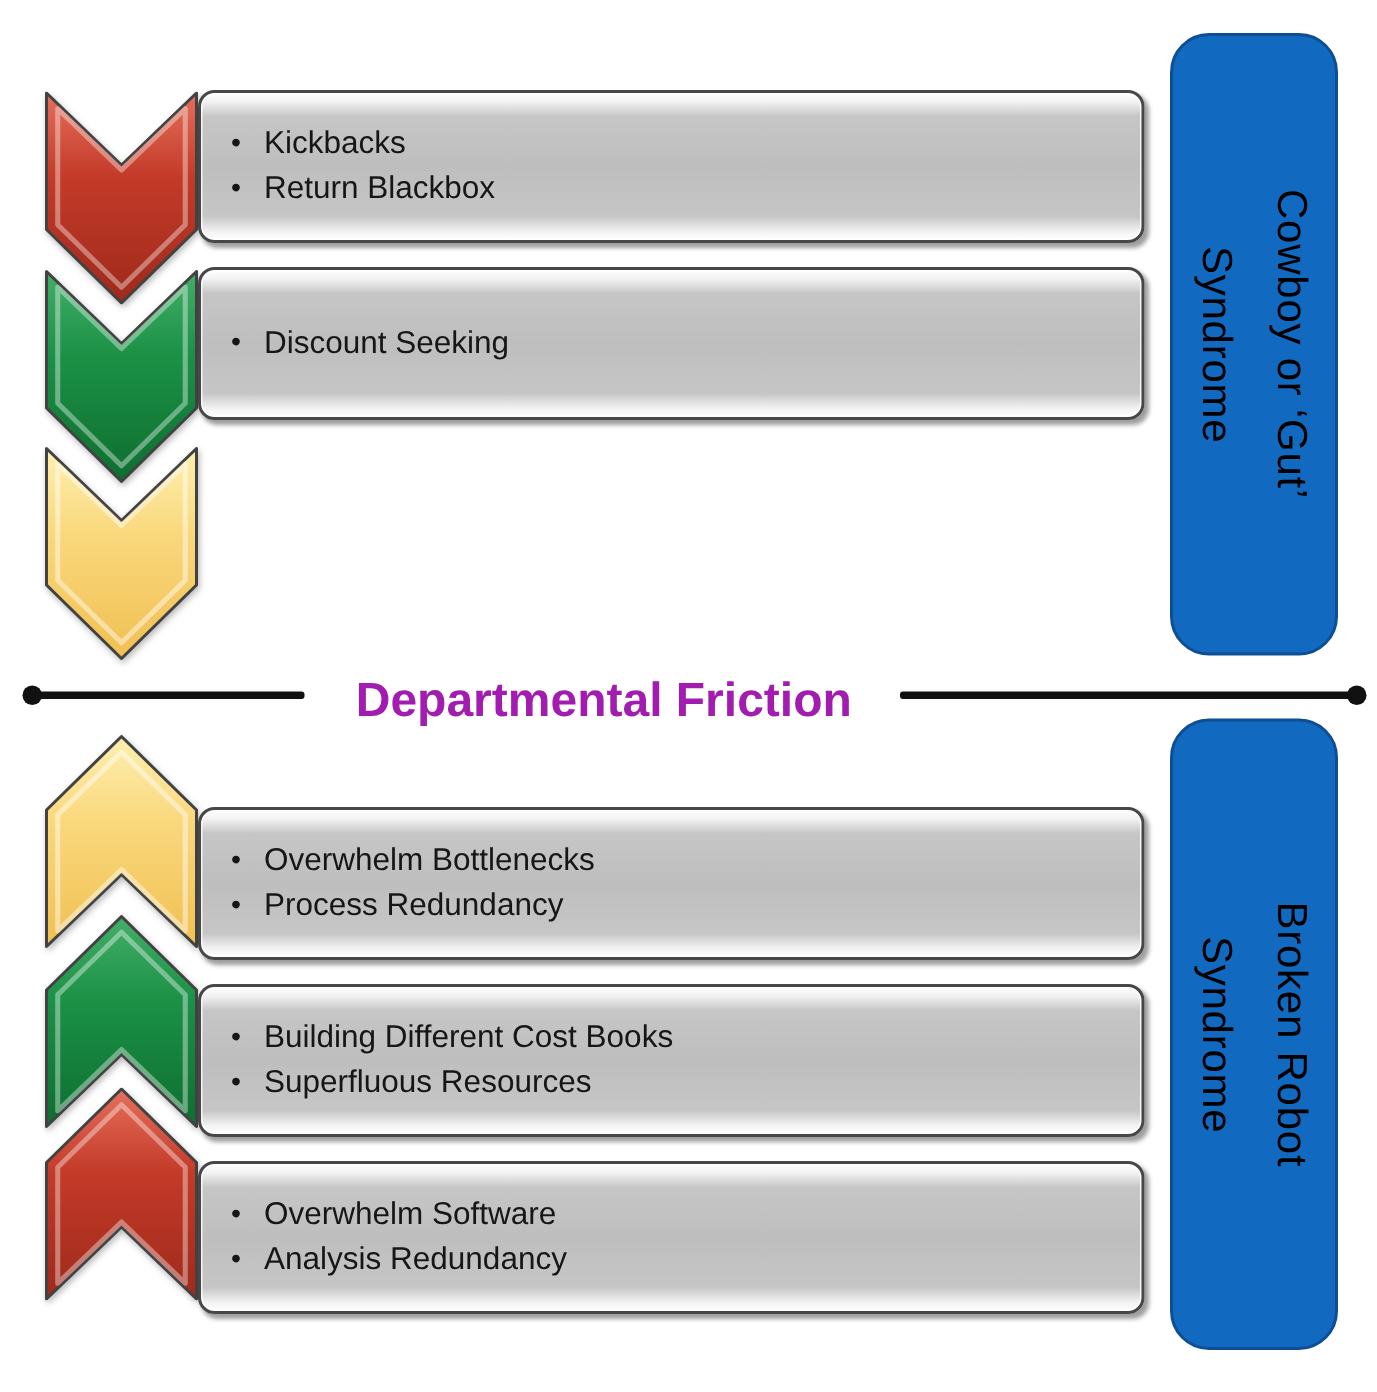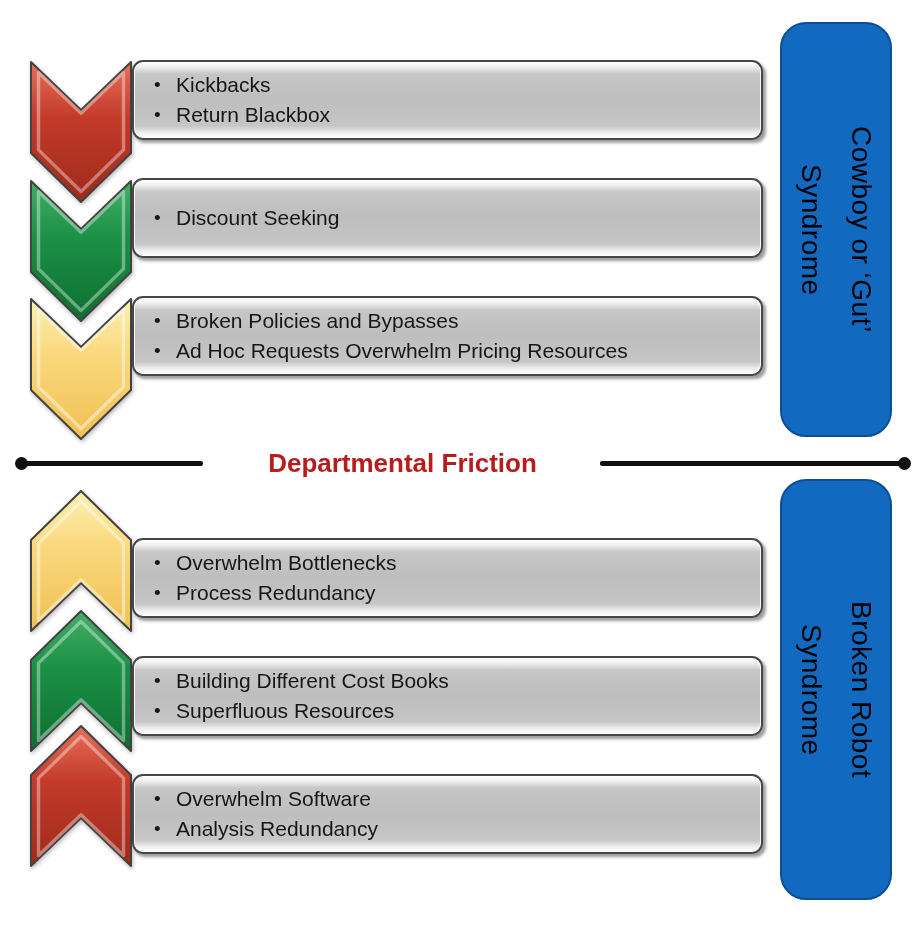--- a/index.html
+++ b/index.html
@@ -4,21 +4,21 @@
 <style>
   html,body{margin:0;padding:0;background:#fff;}
   #stage{position:relative;width:918px;height:928px;background:#ffffff;overflow:hidden;
          font-family:"Liberation Sans", sans-serif;}
   
   .chev{position:absolute;left:30px;width:102px;height:142px;
         filter:drop-shadow(1px 2px 2px rgba(0,0,0,0.28));}
   .r1{top:61px}.r2{top:180px}.r3{top:298px}
   .r4{top:490px}.r5{top:610px}.r6{top:725px}
   
-  .gbox{position:absolute;left:132px;width:631px;height:80px;box-sizing:border-box;
+  .gbox{position:absolute;left:132px;width:631px;height:102px;box-sizing:border-box;
         border:2px solid #474747;border-radius:11px;
         background:linear-gradient(180deg,#FEFEFE 0%,#F2F2F2 6%,#C6C6C6 16%,
                    #BEBEBE 50%,#C6C6C6 84%,#F2F2F2 94%,#FFFFFF 100%);
         box-shadow:inset 0 0 0 1px rgba(255,255,255,0.85), 2.5px 3px 3px rgba(40,40,40,0.45);
         display:flex;align-items:center;}
   .b1{top:60px}.b2{top:178px}.b3{top:296px}
   .b4{top:538px}.b5{top:656px}.b6{top:774px}
   .items{list-style:none;margin:0;padding:0 10px 0 16px;font-size:21px;color:#161616;
          line-height:30px;}
   .items li{position:relative;padding-left:26px;white-space:nowrap;}
@@ -33,21 +33,21 @@
          letter-spacing:0.5px;}
   .stext span{display:block;line-height:50px;}
   
   .dline{position:absolute;top:461px;height:5px;background:#111;border-radius:2px;}
   .dl-left{left:22px;width:181px;}
   .dl-right{left:600px;width:306px;}
   .ddot{position:absolute;top:457px;width:13px;height:13px;border-radius:50%;background:#111;}
   .dd-left{left:15px;}
   .dd-right{left:898px;}
   .dlabel{position:absolute;top:448px;left:205px;width:395px;text-align:center;
-          font-size:26px;font-weight:bold;color:#b91c1c;}
+          font-size:32px;font-weight:bold;color:#a21caf;}
   .defs{position:absolute;width:0;height:0;}
 </style>
 </head>
 <body>
 
 <div id="stage">
 
   <svg class="defs" aria-hidden="true">
     <defs>
       <linearGradient id="gRed" x1="0" y1="0" x2="0" y2="1">
@@ -86,26 +86,20 @@
   <div class="gbox b2">
     <ul class="items">
       <li>Discount Seeking</li>
     </ul>
   </div>
 
   <svg class="chev r3" viewBox="0 0 102 142">
     <polygon points="1,1 51,49 101,1 101,92 51,141 1,92" fill="url(#gYellow)" stroke="#424242" stroke-width="2" stroke-linejoin="round"></polygon>
     <polygon points="1,1 51,49 101,1 101,92 51,141 1,92" fill="none" stroke="rgba(255,255,255,0.45)" stroke-width="4" stroke-linejoin="round" transform="translate(7.65,10.65) scale(0.85)"></polygon>
   </svg>
-  <div class="gbox b3">
-    <ul class="items">
-      <li>Broken Policies and Bypasses</li>
-      <li>Ad Hoc Requests Overwhelm Pricing Resources</li>
-    </ul>
-  </div>
 
   <div class="sbox s1">
     <div class="stext">
       <span>Cowboy or ‘Gut’</span>
       <span>Syndrome</span>
     </div>
   </div>
 
   <div class="ddot dd-left"></div>
   <div class="dline dl-left"></div>

